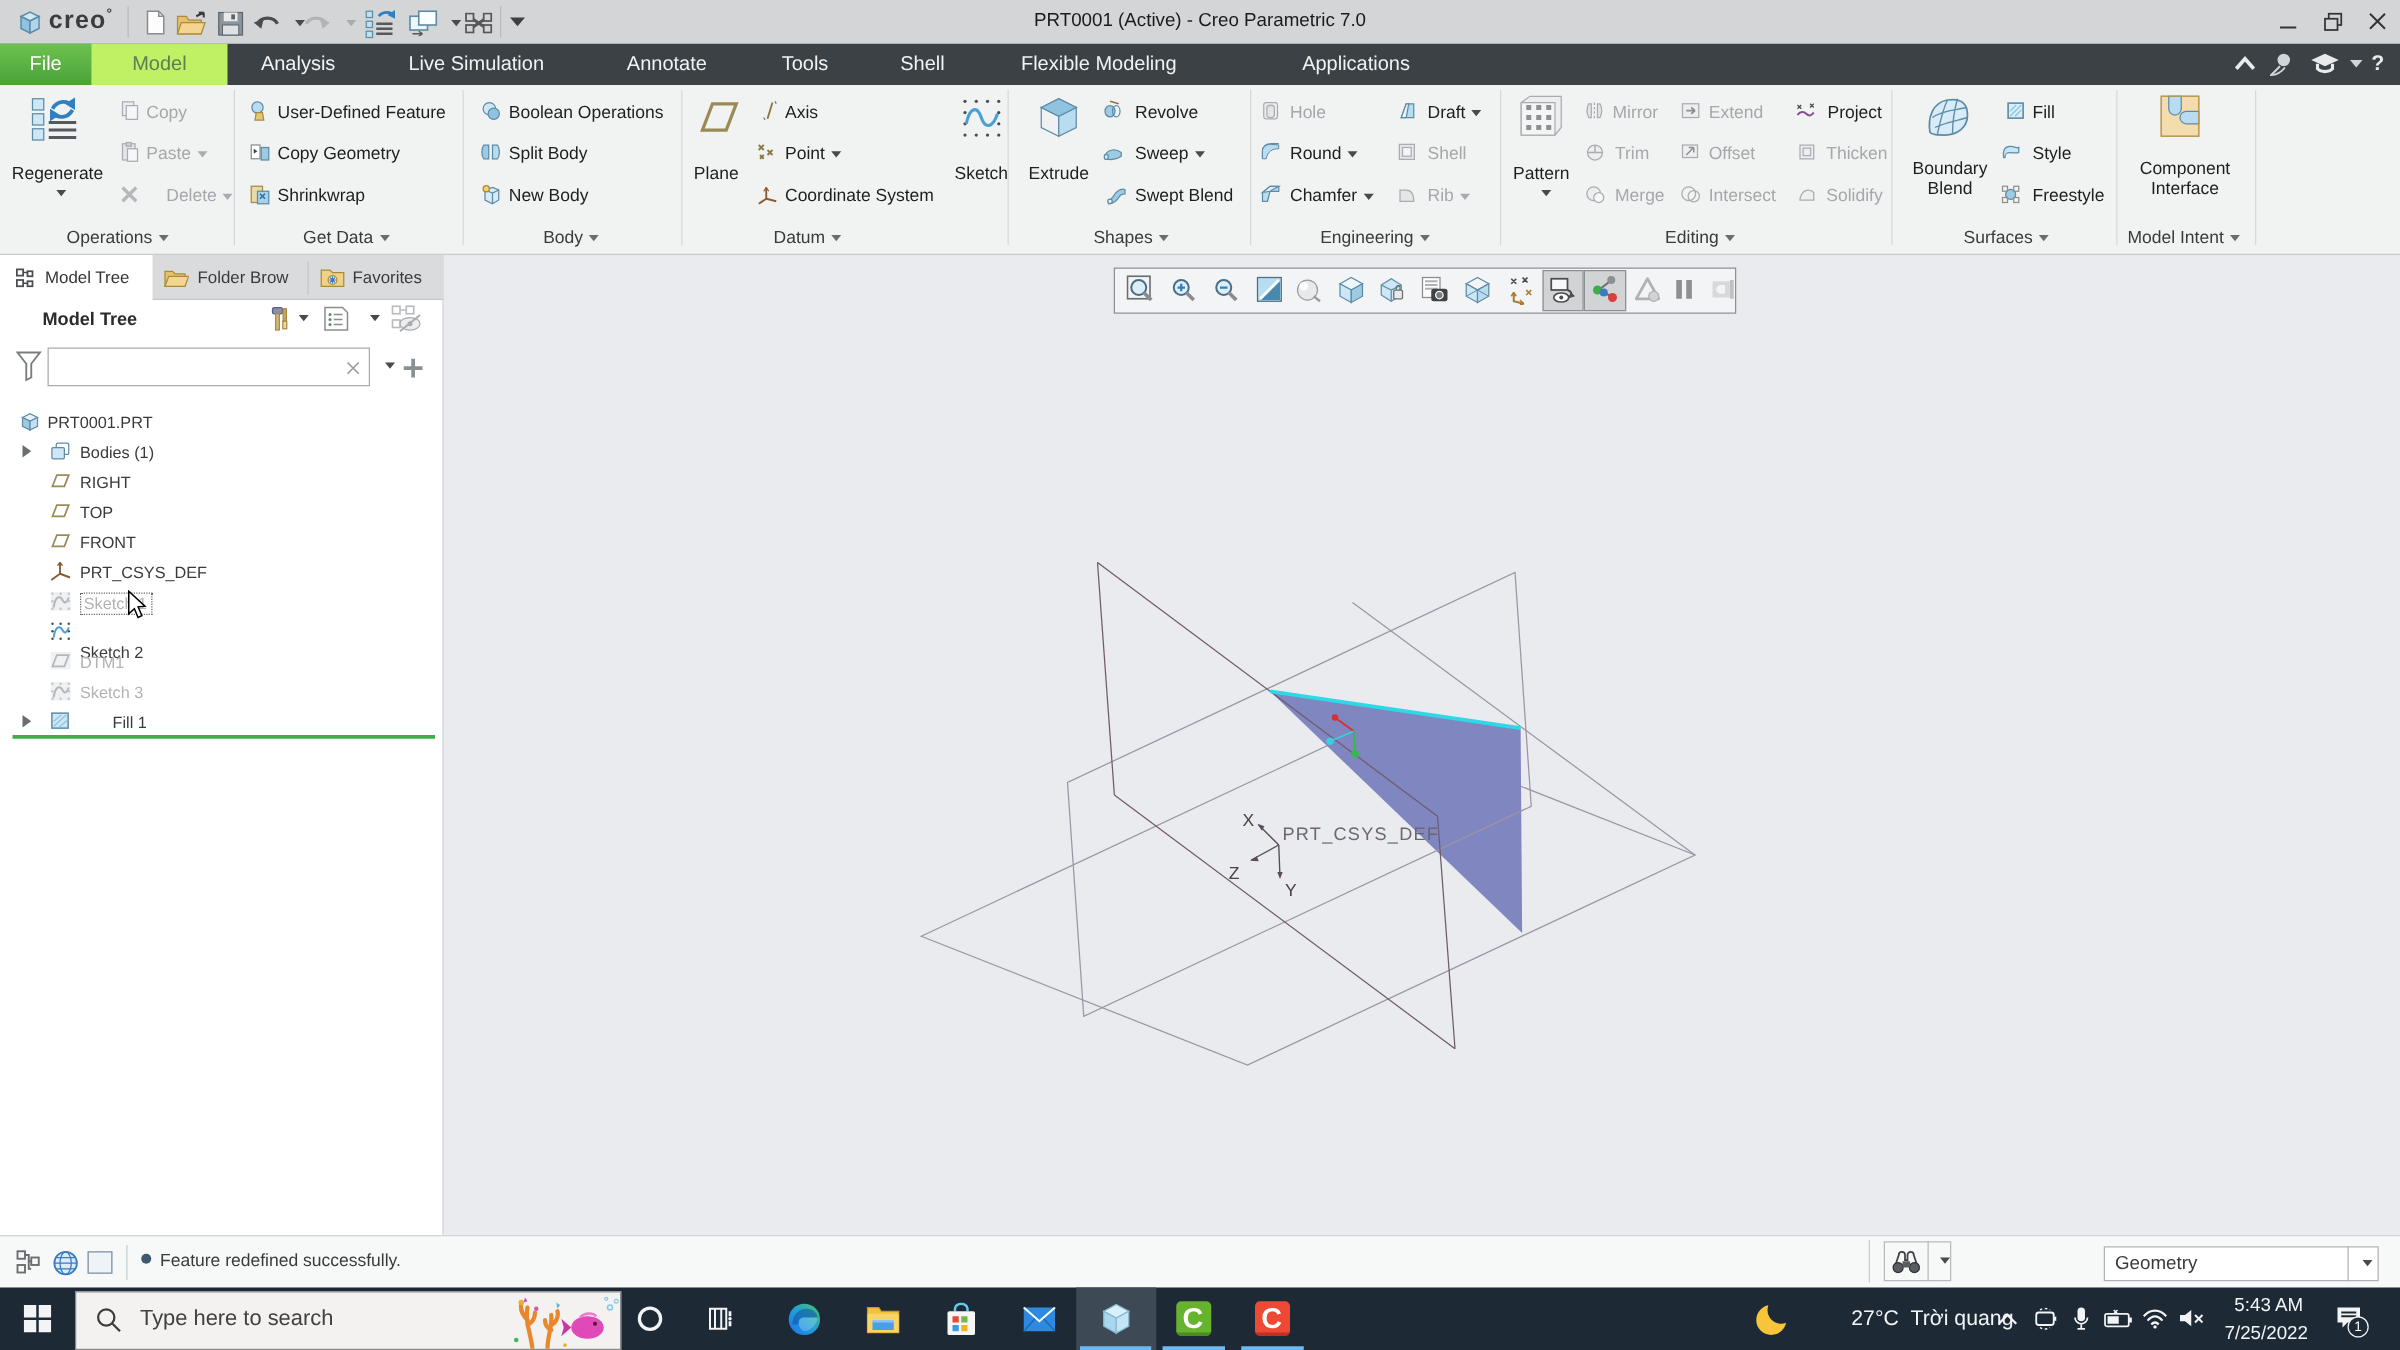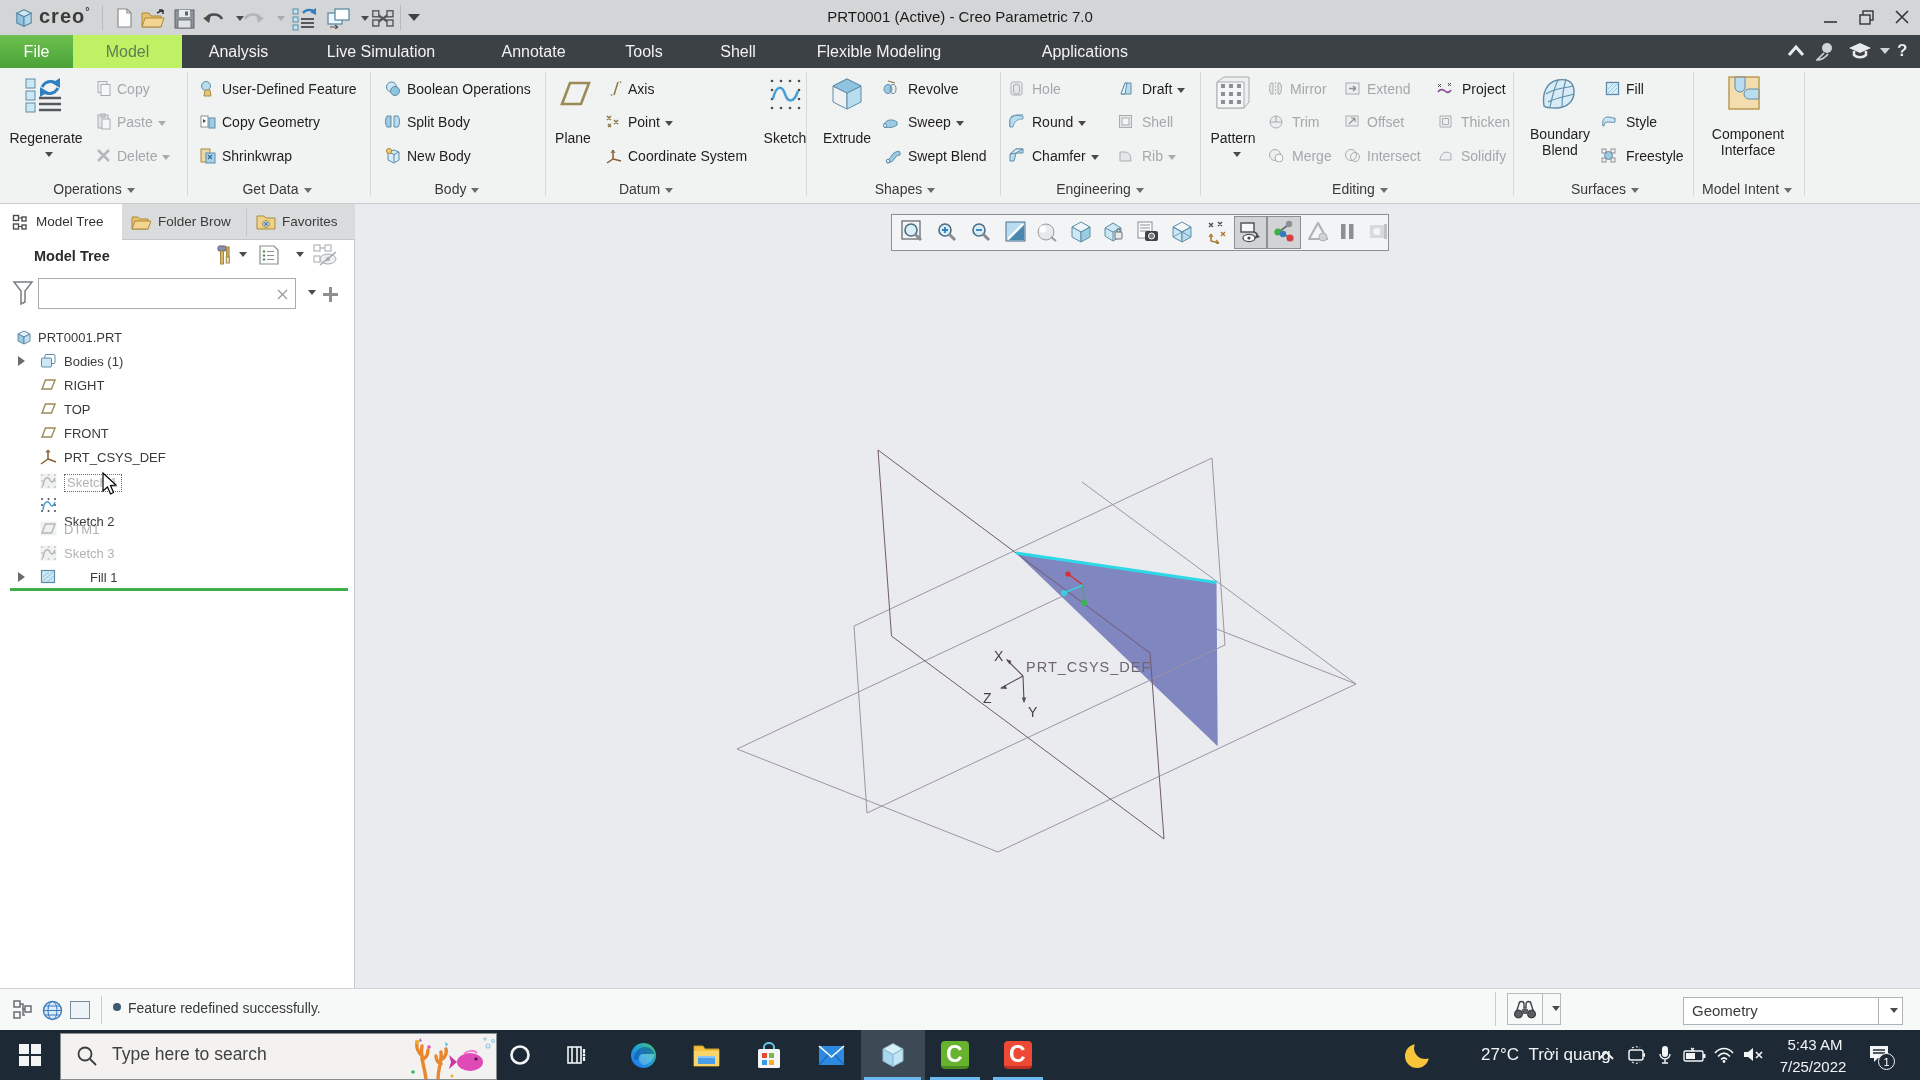--- a/index.html
+++ b/index.html
@@ -152,21 +152,21 @@
     <div class="sbtn gray" style="left:117px;top:13px;">Copy</div>
     <svg class="abs" style="left:95px;top:45px;" width="17" height="17" viewBox="0 0 17 17">
       <rect x="3" y="2" width="10" height="13" fill="#e3e5e7" stroke="#aaadb0"></rect>
       <rect x="6" y="1" width="4" height="3" fill="#cfd2d4" stroke="#aaadb0"></rect>
       <rect x="7" y="6" width="8" height="10" fill="#f6f7f8" stroke="#aaadb0"></rect>
     </svg>
     <div class="sbtn gray" style="left:117px;top:46px;">Paste<span class="car gcar"></span></div>
     <svg class="abs" style="left:95px;top:79px;" width="17" height="17" viewBox="0 0 17 17">
       <path d="M3,3 L14,14 M14,3 L3,14" stroke="#b4b8bb" stroke-width="2.6"></path>
     </svg>
-    <div class="sbtn gray" style="left:117px;top:80px;text-align:right;">Delete<span class="car gcar"></span></div>
+    <div class="sbtn gray" style="left:133px;top:80px;text-align:right;">Delete<span class="car gcar"></span></div>
     <svg class="abs" style="left:199px;top:12px;" width="18" height="18" viewBox="0 0 18 18">
       <circle cx="7" cy="6" r="4.5" fill="#b9ddf0" stroke="#5e8ca6"></circle>
       <path d="M6,10 L5,16 L12,16 L11,10 Z" fill="#e3c87a" stroke="#a98b3e"></path>
     </svg>
     <div class="sbtn" style="left:222px;top:13px;">User-Defined Feature</div>
     <svg class="abs" style="left:199px;top:45px;" width="18" height="18" viewBox="0 0 18 18">
       <rect x="2" y="3" width="7" height="11" fill="#ffffff" stroke="#8a8d90"></rect>
       <path d="M4,6 l3,2 l-3,2 Z" fill="#444"></path>
       <rect x="10" y="5" width="6" height="10" fill="#9ecbe4" stroke="#5e8ca6"></rect>
     </svg>

